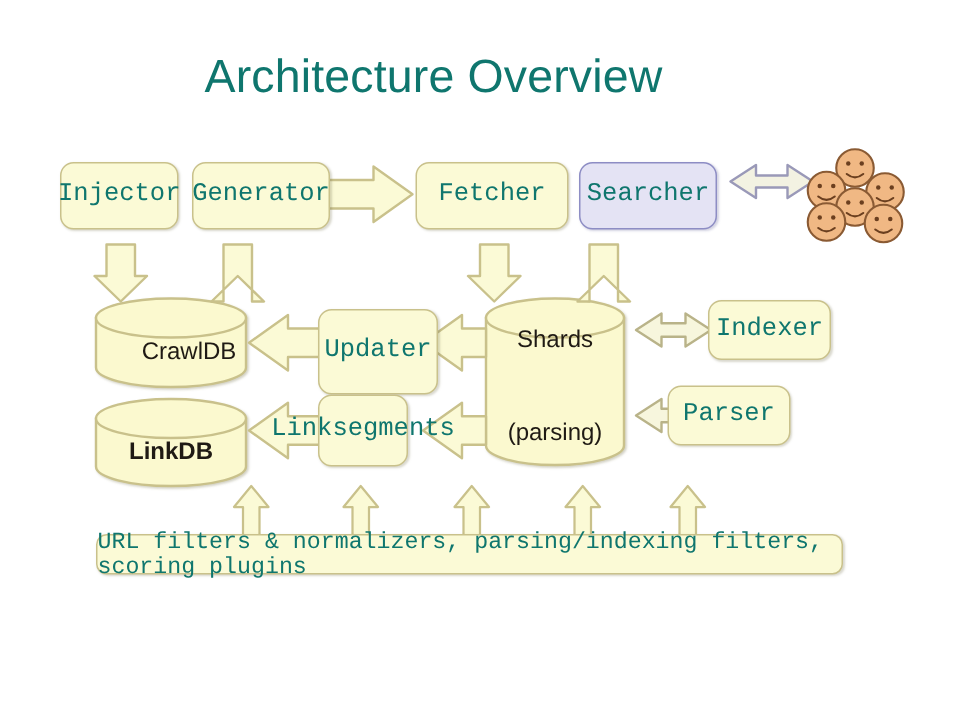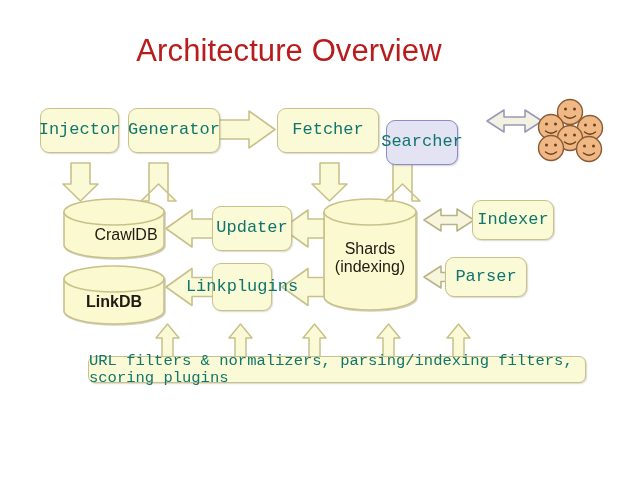--- a/index.html
+++ b/index.html
@@ -20,21 +20,21 @@
     width: 638px;
     height: 479px;
   }
   #title {
     position: absolute;
     left: 0;
     top: 33px;
     width: 578px;
     text-align: center;
     font-size: 31px;
-    color: #b91c1c;
+    color: #0f766e;
     font-family: "Liberation Sans", sans-serif;
     letter-spacing: 0.1px;
   }
   .node {
     position: absolute;
     box-sizing: border-box;
     display: flex;
     align-items: center;
     justify-content: center;
     color: #0f766e;
@@ -52,21 +52,20 @@
     background: #e4e3f4;
     border: 1.6px solid #8d8dc4;
     box-shadow: 1px 1px 1.5px rgba(110,110,160,0.3);
   }
   .barlabel {
     background: #fbfad6;
     border: 1.6px solid #c9c18b;
     border-radius: 7px;
     font-size: 15.5px;
     box-shadow: 1px 1px 1.5px rgba(120,115,80,0.28);
-    margin-left: 24px;
   }
   .cyl-label {
     position: absolute;
     display: flex;
     align-items: center;
     justify-content: center;
     text-align: center;
     font-size: 16px;
     color: #1f1a14;
     font-family: "Liberation Sans", sans-serif;
@@ -219,31 +218,31 @@
 </div>
 
 <div class="node box" style="left:128px; top:108px; width:92px; height:45px;">
   <span>Generator</span>
 </div>
 
 <div class="node box" style="left:277px; top:108px; width:102px; height:45px;">
   <span>Fetcher</span>
 </div>
 
-<div class="node box searcher" style="left:386px; top:120px; width:72px; height:45px;">
+<div class="node box searcher" style="left:386px; top:108px; width:92px; height:45px;">
   <span>Searcher</span>
 </div>
 
-<div class="node box" style="left:212px; top:206px; width:80px; height:45px;">
+<div class="node box" style="left:212px; top:206px; width:80px; height:57px;">
   <span>Updater</span>
 </div>
 
 <div class="node box" style="left:212px; top:263px; width:60px; height:48px; flex-direction:row;">
   <span>Link</span>
-  <span>plugins</span>
+  <span>segments</span>
 </div>
 
 <div class="node box" style="left:472px; top:200px; width:82px; height:40px;">
   <span>Indexer</span>
 </div>
 
 <div class="node box" style="left:445px; top:257px; width:82px; height:40px;">
   <span>Parser</span>
 </div>
 
@@ -252,16 +251,16 @@
 </div>
 
 <div class="cyl-label" style="left:76px; top:212px; width:100px; height:46px;">
   <span>CrawlDB</span>
 </div>
 
 <div class="cyl-label" style="left:64px; top:279px; width:100px; height:46px;font-weight:bold;">
   <span>LinkDB</span>
 </div>
 
-<div class="cyl-label" style="left:310px; top:218px; width:120px; height:80px; flex-direction:column;">
+<div class="cyl-label" style="left:310px; top:218px; width:120px; height:80px; flex-direction:column;justify-content:space-between;">
   <span>Shards</span>
-  <span>(indexing)</span>
+  <span>(parsing)</span>
 </div>
 
 </body></html>

